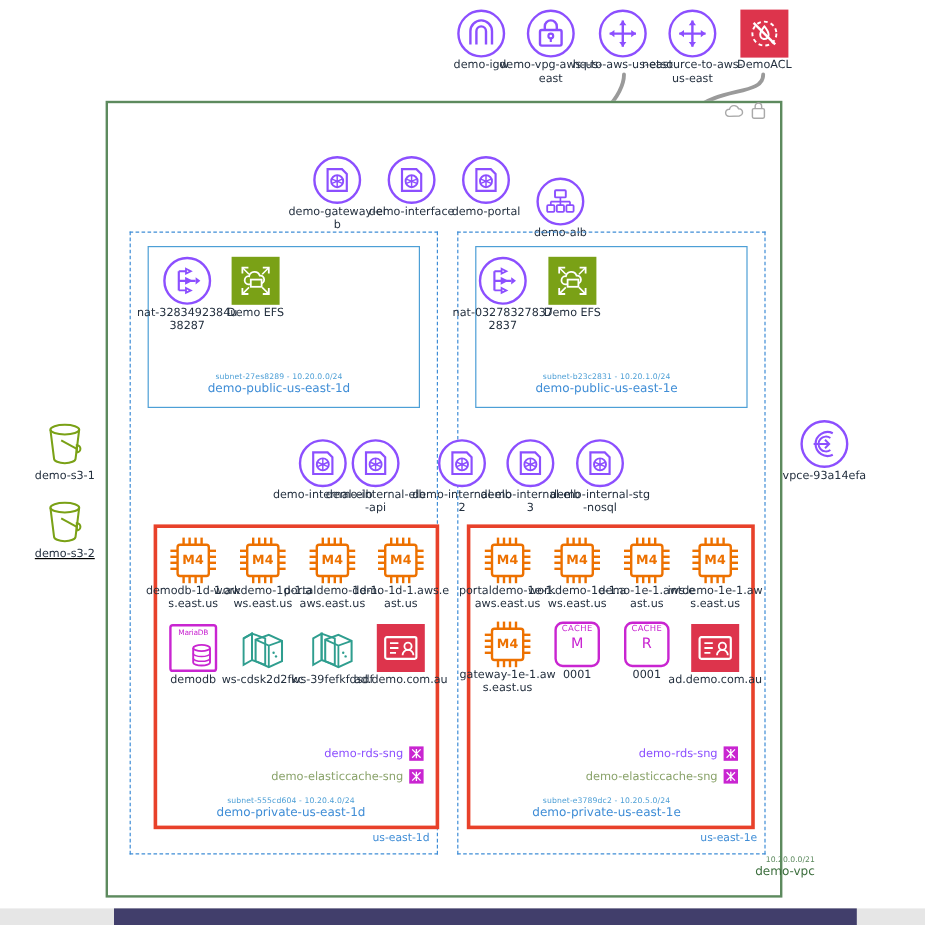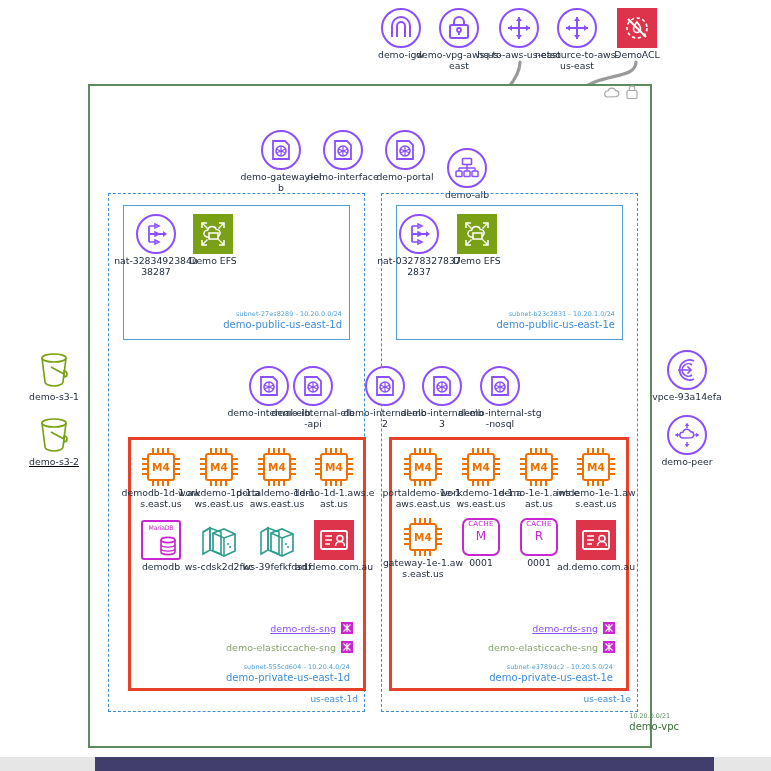--- a/index.html
+++ b/index.html
@@ -49,38 +49,38 @@
     position:absolute;border:1.6px dashed #3f8dd6;
   }
   .public-subnet{
     position:absolute;border:1.6px solid #4d9fd6;background:#fff;
   }
   .private-subnet{
     position:absolute;border:3px solid #e8412a;background:#fff;
   }
 
   .subnet-caption{
-    position:absolute;right:16px;text-align:right;
+    position:absolute;right:16px;text-align:center;
   }
   .subnet-caption .cidr{font-size:6.4px;color:#4d9fd6;letter-spacing:.1px;}
   .subnet-caption .sname{font-size:10px;color:#3f8dd6;margin-top:1px;}
 
   .az-label{
     position:absolute;font-size:9px;color:#3f8dd6;text-align:right;
   }
   .vpc-label{
-    position:absolute;
+    position:absolute;text-align:right;
   }
   .vpc-label .cidr{font-size:6.4px;color:#5d8a5e;}
   .vpc-label .vname{font-size:10px;color:#3c6e3d;margin-top:1px;}
 
   
   .sg-row{position:absolute;display:flex;align-items:center;justify-content:flex-end;gap:5px;}
   .sg-row .sgname{font-size:9.5px;}
-  .sg-rds .sgname{color:#8c4fff;text-decoration:underline;}
+  .sg-rds .sgname{color:#8c4fff;}
   .sg-cache .sgname{color:#8aa36b;}
   .sg-badge{width:12px;height:12px;background:#c925d1;position:relative;}
   .sg-badge svg{position:absolute;left:50%;top:50%;transform:translate(-50%,-50%);}
 
   
   .chip{
     width:38px;height:38px;margin:0 auto;position:relative;
   }
   .chip .body{
     position:absolute;left:5px;top:5px;width:28px;height:28px;
@@ -762,27 +762,17 @@
     <div class="ic circ">
       <svg width="26" height="26" viewBox="0 0 26 26">
         <path d="M20 4 a10 10 0 1 0 0 18" fill="none" stroke="#8c4fff" stroke-width="1.8"></path>
         <path d="M18 8 a6.2 6.2 0 1 0 0 10" fill="none" stroke="#8c4fff" stroke-width="1.6"></path>
         <path d="M4 13 H17 M13.5 9.5 L17 13 L13.5 16.5" fill="none" stroke="#8c4fff" stroke-width="1.6"></path>
       </svg>
     </div>
     <div class="lbl">vpce-93a14efa</div>
   </div>
 
-  <div class="node" style="left:644px;top:415px;">
-    <div class="ic circ">
-      <svg width="26" height="26" viewBox="0 0 26 26">
-        <path d="M8.5 16 a2.9 2.9 0 0 1 0.4 -5.8 a4 4 0 0 1 7.6 -0.4 a2.9 2.9 0 0 1 0.5 6 z" fill="none" stroke="#8c4fff" stroke-width="1.5"></path>
-        <path d="M13 1.5 V6 M13 20 V24.5 M1.5 13 H5.5 M20.5 13 H24.5" stroke="#8c4fff" stroke-width="1.5"></path>
-        <path d="M13 1 l-2.3 3 h4.6 z M13 25 l-2.3 -3 h4.6 z M1 13 l3 -2.3 v4.6 z M25 13 l-3 -2.3 v4.6 z" fill="#8c4fff"></path>
-      </svg>
-    </div>
-    <div class="lbl">demo-peer</div>
-  </div>
 
   <div class="btmstrip" style="left:0;top:757px;width:771px;height:14px;"></div>
   <div class="btmbar" style="left:95px;top:757px;width:619px;height:14px;"></div>
 
 </div>
 
 </body></html>

